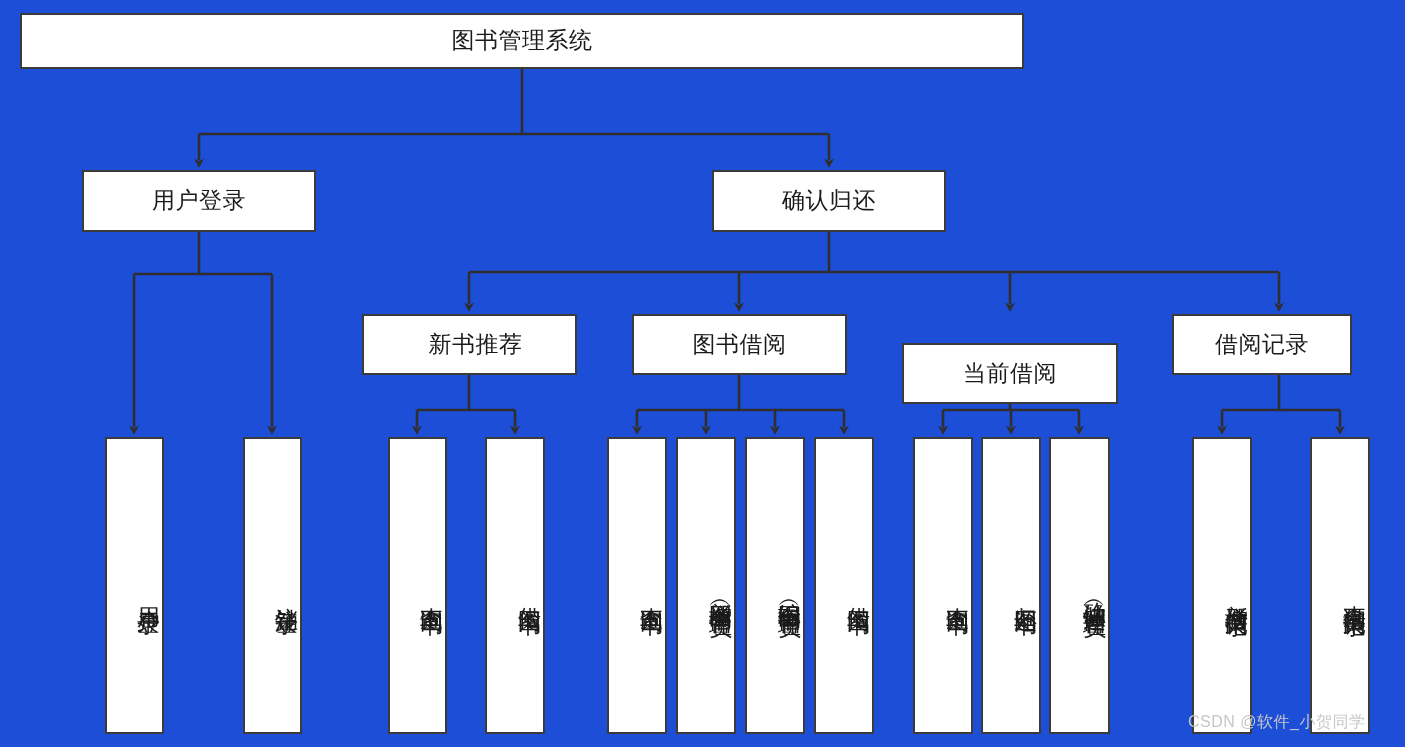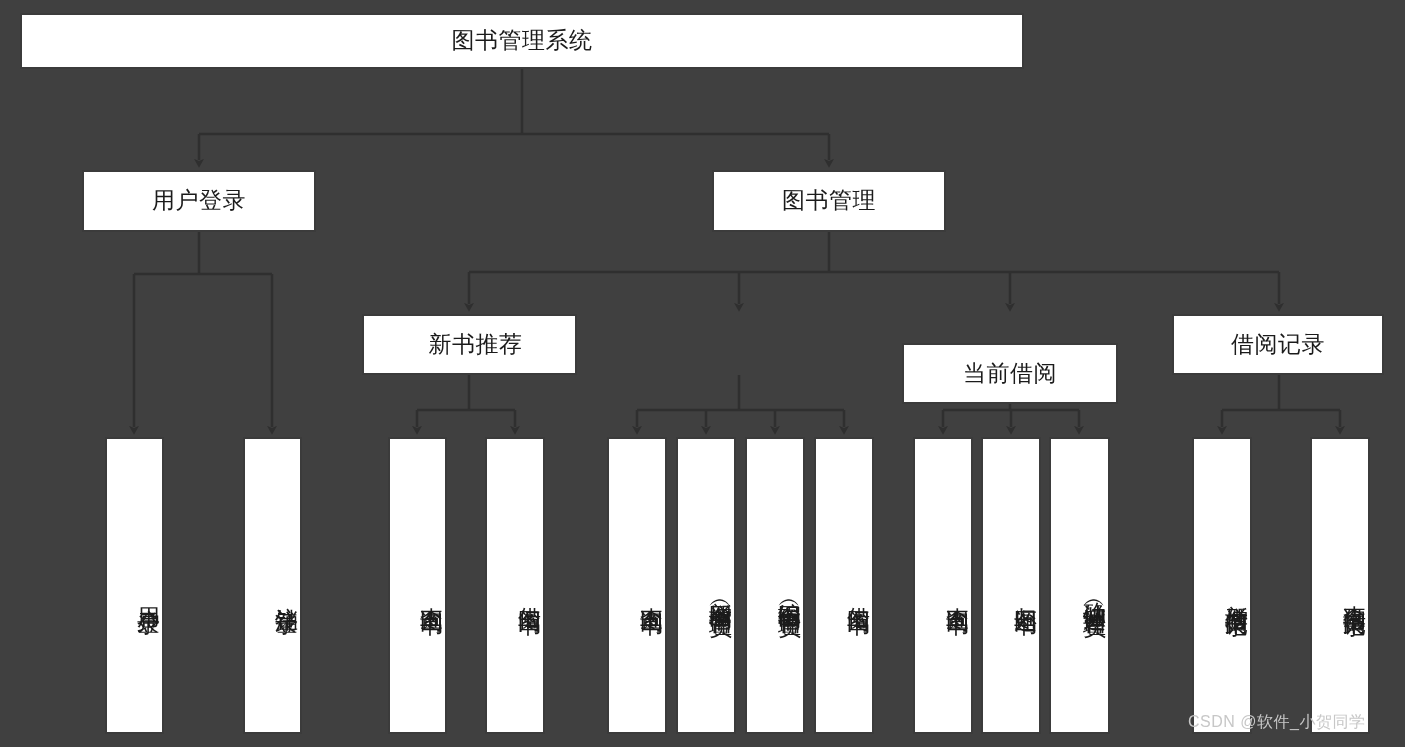--- a/index.html
+++ b/index.html
@@ -8,21 +8,21 @@
     padding: 0;
     background: #ffffff;
   }
   body {
     font-family: "Liberation Sans", "DejaVu Sans", sans-serif;
   }
   #canvas {
     position: relative;
     width: 1405px;
     height: 747px;
-    background: #404040;
+    background: #1d4ed8;
     overflow: hidden;
   }
   #edges {
     position: absolute;
     left: 0;
     top: 0;
     width: 1405px;
     height: 747px;
     pointer-events: none;
   }
@@ -128,30 +128,33 @@
   </svg>
 
   <div class="node root" style="left:20px; top:13px; width:1004px; height:56px;">
     <span>图书管理系统</span>
   </div>
 
   <div class="node lvl1" style="left:82px; top:170px; width:234px; height:62px;">
     <span>用户登录</span>
   </div>
   <div class="node lvl1" style="left:712px; top:170px; width:234px; height:62px;">
-    <span>图书管理</span>
+    <span>确认归还</span>
   </div>
 
   <div class="node lvl2" style="left:362px; top:314px; width:215px; height:61px;padding-left:12px;">
     <span>新书推荐</span>
   </div>
+  <div class="node lvl2" style="left:632px; top:314px; width:215px; height:61px;">
+    <span>图书借阅</span>
+  </div>
   <div class="node lvl2" style="left:902px; top:314px; width:216px; height:61px;margin-top:29px;">
     <span>当前借阅</span>
   </div>
-  <div class="node lvl2" style="left:1172px; top:314px; width:212px; height:61px;">
+  <div class="node lvl2" style="left:1172px; top:314px; width:180px; height:61px;">
     <span>借阅记录</span>
   </div>
 
   <div class="node leaf" style="left:105px; top:437px; width:59px; height:297px;">
     <span class="leaf-label">用户登录</span>
   </div>
   <div class="node leaf" style="left:243px; top:437px; width:59px; height:297px;">
     <span class="leaf-label">注销登录</span>
   </div>
 

